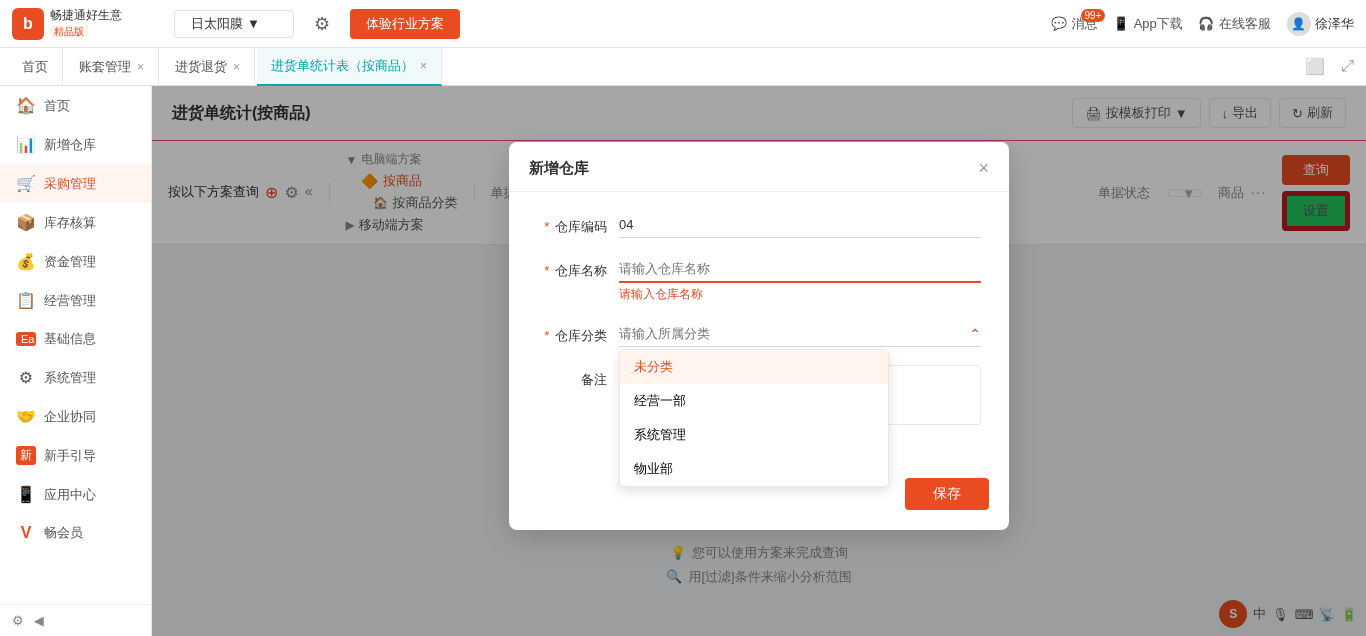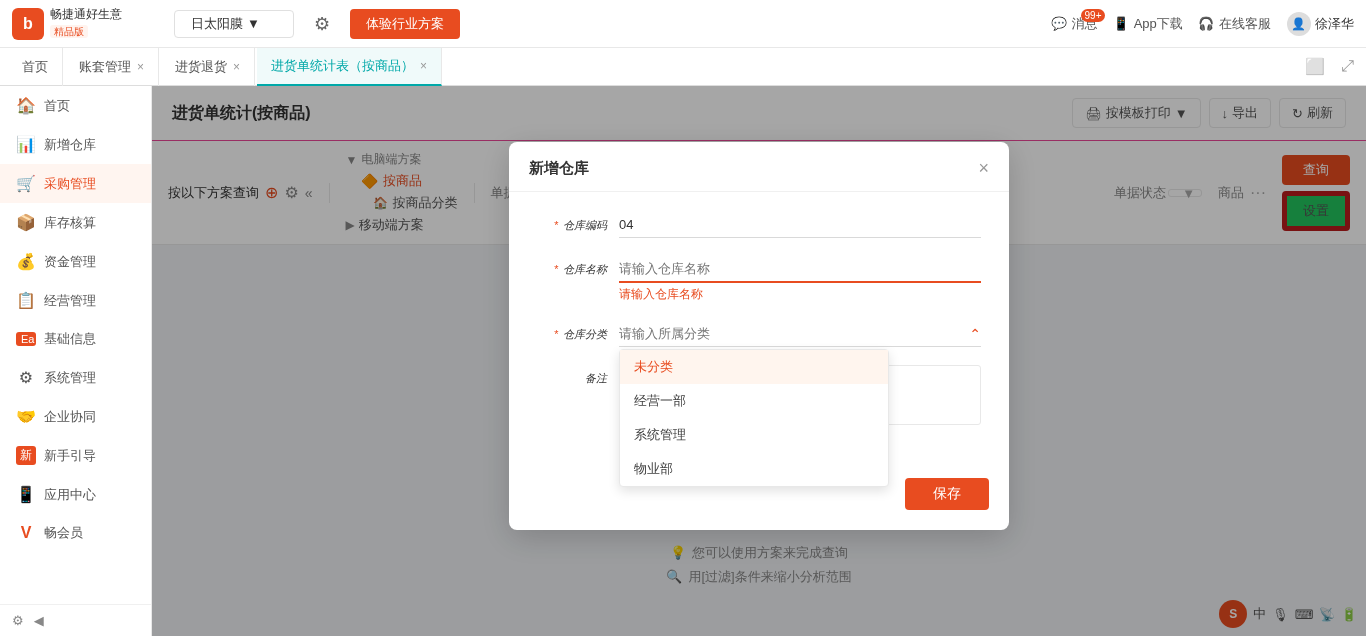--- a/index.html
+++ b/index.html
@@ -21,21 +21,21 @@
       width: 150px;
       gap: 6px;
     }
     .logo-icon {
       width: 32px; height: 32px;
       background: #e84c20;
       border-radius: 6px;
       display: flex; align-items: center; justify-content: center;
       color: #fff; font-weight: bold; font-size: 16px;
     }
-    .logo-text { font-size: 12px; color: #333; line-height: 1.3; font-family: Liberation Mono, monospace; }
+    .logo-text { font-size: 12px; color: #333; line-height: 1.3; }
     .logo-badge { font-size: 10px; color: #e84c20; background: #fff3ee; padding: 1px 4px; border-radius: 3px; }
 
     .store-selector {
       display: flex; align-items: center; gap: 4px;
       border: 1px solid #e0e0e0; border-radius: 4px;
       padding: 4px 16px; cursor: pointer; background: #fff;
       min-width: 120px;
     }
     .store-selector span { color: #333; font-size: 13px; }
     .chevron-down { color: #999; font-size: 10px; }
@@ -175,22 +175,22 @@
       display: flex; align-items: center; justify-content: space-between;
     }
     .dialog-title { font-size: 15px; font-weight: bold; color: #333; }
     .dialog-close { color: #999; font-size: 18px; cursor: pointer; }
     .dialog-body { padding: 20px 28px; }
     .form-row {
       display: flex; align-items: flex-start;
       margin-bottom: 18px; gap: 12px;
     }
     .form-label {
-      width: 70px; text-align: right; font-size: 11px; color: #333;
-      padding-top: 6px; flex-shrink: 0; font-style: italic;
+      width: 70px; text-align: right; font-size: 13px; color: #333;
+      padding-top: 6px; flex-shrink: 0;
     }
     .form-label .required { color: #e84c20; margin-right: 2px; }
     .form-input-wrap { flex: 1; position: relative; }
     .form-input {
       width: 100%; border: none; border-bottom: 1px solid #d9d9d9;
       padding: 5px 0; font-size: 13px; color: #333; outline: none;
       background: transparent;
     }
     .form-input.error-border { border-bottom: 2px solid #e84c20; }
     .error-msg { color: #e84c20; font-size: 12px; margin-top: 3px; }
@@ -223,21 +223,21 @@
       width: 270px;
       background: #fff;
       border: 1px solid #e8e8e8;
       border-radius: 4px;
       box-shadow: 0 4px 12px rgba(0,0,0,0.12);
       z-index: 200;
       margin-top: 2px;
     }
     .dropdown-item {
       padding: 8px 14px;
-      font-size: 13px; color: #404040; cursor: pointer;
+      font-size: 13px; color: #000000; cursor: pointer;
     }
     .dropdown-item.selected { background: #fff5ee; color: #e84c20; }
 
     .save-btn {
       background: #e84c20; color: #fff; border: none;
       padding: 7px 28px; border-radius: 4px; cursor: pointer; font-size: 14px;
     }
 
     
     .ea-badge {
@@ -391,21 +391,21 @@
           <span>导出</span>
         </div>
         <div class="header-btn">
           <span>↻</span>
           <span>刷新</span>
         </div>
       </div>
     </div>
 
     <div style="background:#fff;padding:10px 16px;border-bottom:1px solid #e8e8e8;display:flex;align-items:center;gap:16px;">
-      <div style="display:flex;align-items:center;gap:6px;">
+      <div style="display:flex;align-items:flex-start;gap:6px;">
         <span style="font-size:13px;color:#333;font-weight:500;">按以下方案查询</span>
         <span style="color:#e84c20;cursor:pointer;font-size:16px;">⊕</span>
         <span style="color:#888;cursor:pointer;font-size:16px;">⚙</span>
         <span style="color:#888;cursor:pointer;font-size:14px;">«</span>
       </div>
 
       <div style="border-left:1px solid #e8e8e8;height:20px;"></div>
 
       <div style="display:flex;flex-direction:column;gap:4px;">
         <div style="font-size:12px;color:#888;display:flex;align-items:center;gap:4px;">
@@ -429,21 +429,21 @@
       <div style="border-left:1px solid #e8e8e8;height:20px;"></div>
 
       <div style="display:flex;align-items:center;gap:16px;flex:1;">
         <div style="display:flex;align-items:center;gap:6px;">
           <span style="font-size:13px;color:#888;">单据日期</span>
           <span style="font-size:13px;color:#555;">...</span>
         </div>
         <div style="display:flex;align-items:center;gap:6px;">
           <span style="font-size:13px;color:#888;">付款</span>
         </div>
-        <div style="display:flex;align-items:center;gap:2px;margin-left:auto;">
+        <div style="display:flex;align-items:center;gap:18px;margin-left:auto;">
           <span style="font-size:13px;color:#888;">单据状态</span>
           <div style="border:1px solid #e8e8e8;border-radius:3px;padding:3px 24px 3px 8px;font-size:13px;color:#999;position:relative;cursor:pointer;">
             <span style="position:absolute;right:6px;top:50%;transform:translateY(-50%);color:#aaa;">▼</span>
           </div>
         </div>
         <div style="display:flex;align-items:center;gap:6px;">
           <span style="font-size:13px;color:#888;">商品</span>
           <span style="color:#aaa;font-size:16px;cursor:pointer;">···</span>
         </div>
       </div>

